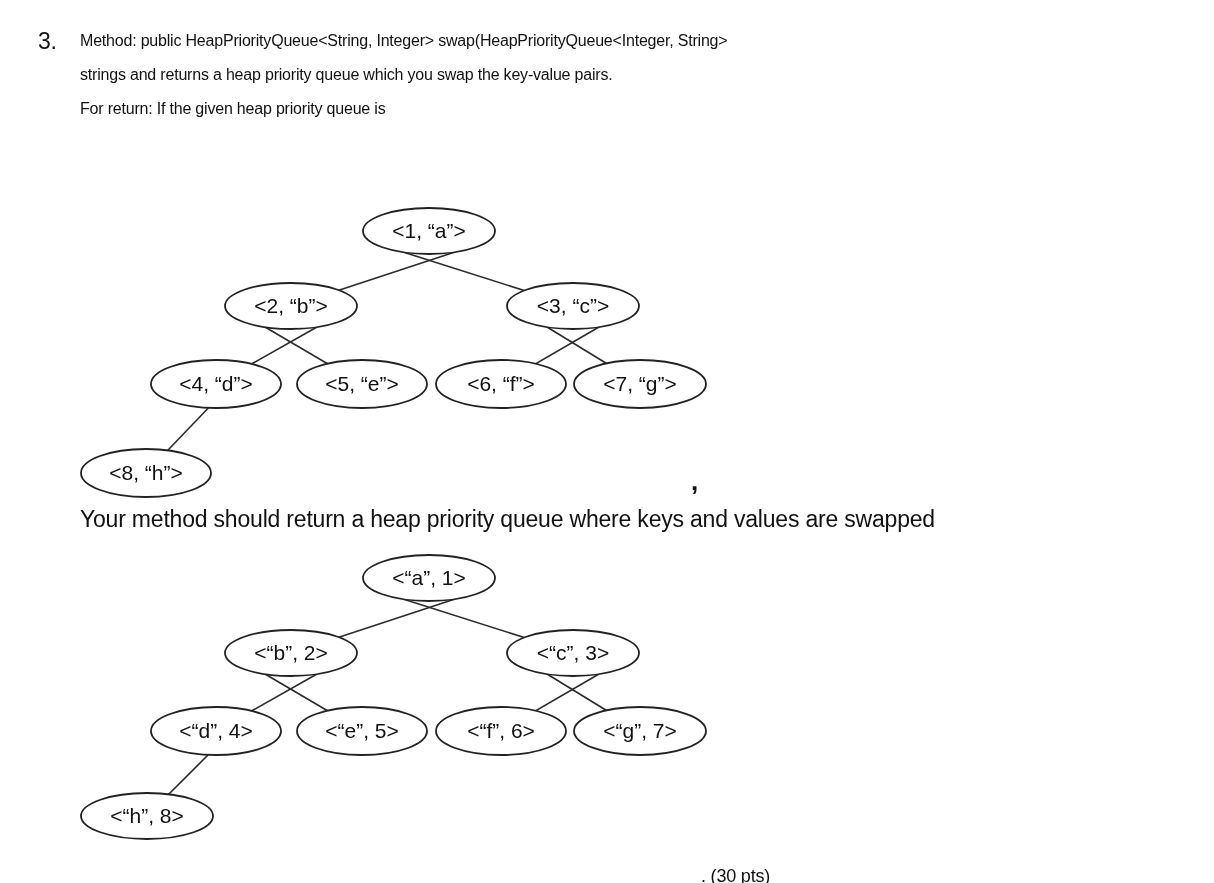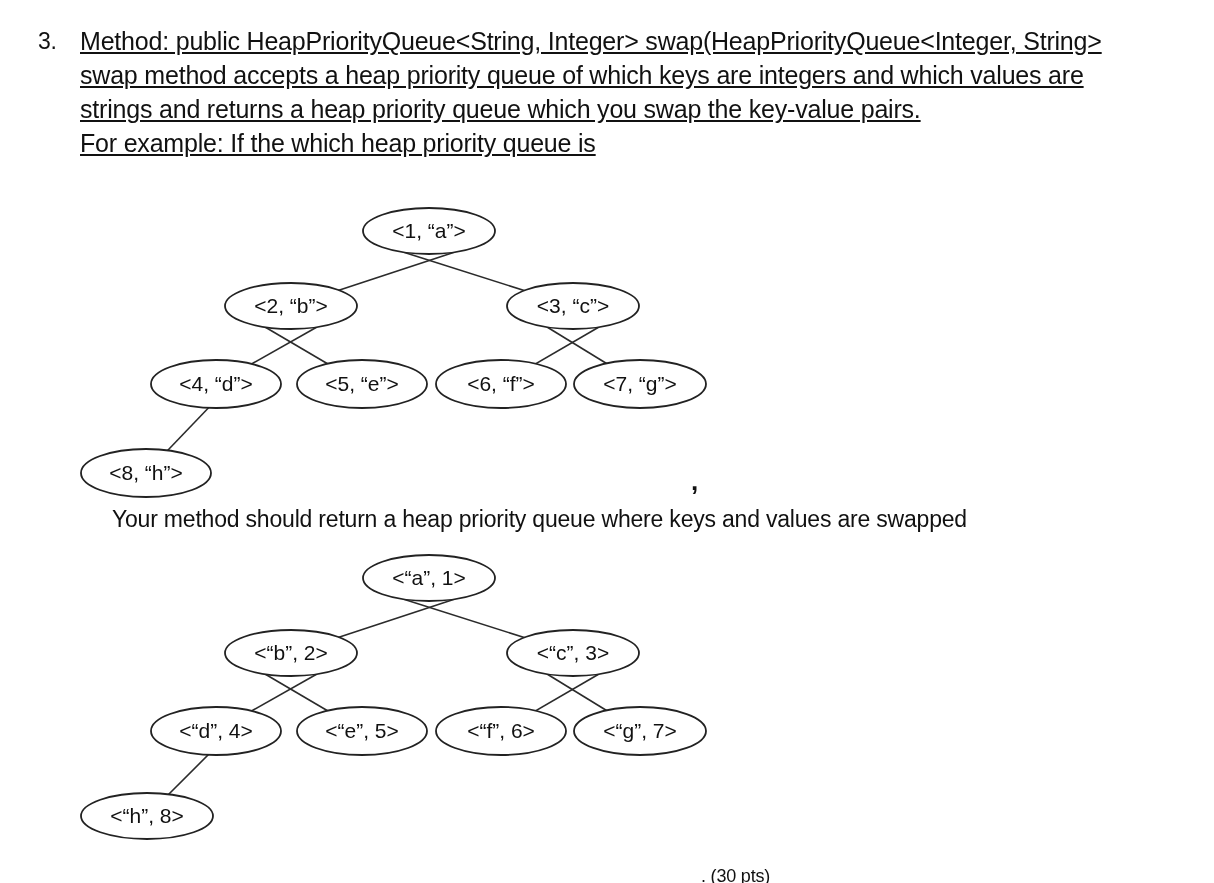--- a/index.html
+++ b/index.html
@@ -26,43 +26,41 @@
     top: 24px;
     font-size: 23px;
     line-height: 34px;
     letter-spacing: -0.2px;
     white-space: nowrap;
   }
   .intro {
     position: absolute;
     left: 80px;
     top: 24px;
-    font-size: 25px;
+    font-size: 16px;
     line-height: 34px;
     letter-spacing: -0.2px;
     white-space: nowrap;
-    text-decoration: underline;
   }
   .intro div { height: 34px; }
   .stray-comma {
     position: absolute;
     left: 691px;
     top: 468px;
     font-size: 26px;
     font-weight: 700;
     line-height: 26px;
   }
   .return-line {
     position: absolute;
     left: 80px;
     top: 506px;
     font-size: 23px;
     letter-spacing: -0.2px;
     white-space: nowrap;
-    margin-left: 32px;
   }
   .points {
     position: absolute;
     left: 701px;
     top: 866px;
     font-size: 18px;
     letter-spacing: -0.2px;
     white-space: nowrap;
   }
   svg.tree-layer {
@@ -90,23 +88,22 @@
 </style>
 </head>
 <body>
 
 <div class="page">
 
   <span class="qnum">3.</span>
 
   <div class="intro">
     <div>Method: public HeapPriorityQueue&lt;String, Integer&gt; swap(HeapPriorityQueue&lt;Integer, String&gt;</div>
-    <div>swap method accepts a heap priority queue of which keys are integers and which values are</div>
     <div>strings and returns a heap priority queue which you swap the key-value pairs.</div>
-    <div>For example: If the which heap priority queue is</div>
+    <div>For return: If the given heap priority queue is</div>
   </div>
 
   <svg class="tree-layer" viewBox="0 0 1214 883" xmlns="http://www.w3.org/2000/svg">
     <g>
         <line x1="455" y1="252" x2="291" y2="306"></line>
         <line x1="403" y1="252" x2="573" y2="306"></line>
         <line x1="317" y1="327" x2="216" y2="384"></line>
         <line x1="265" y1="327" x2="362" y2="384"></line>
         <line x1="599" y1="327" x2="501" y2="384"></line>
         <line x1="547" y1="327" x2="640" y2="384"></line>

